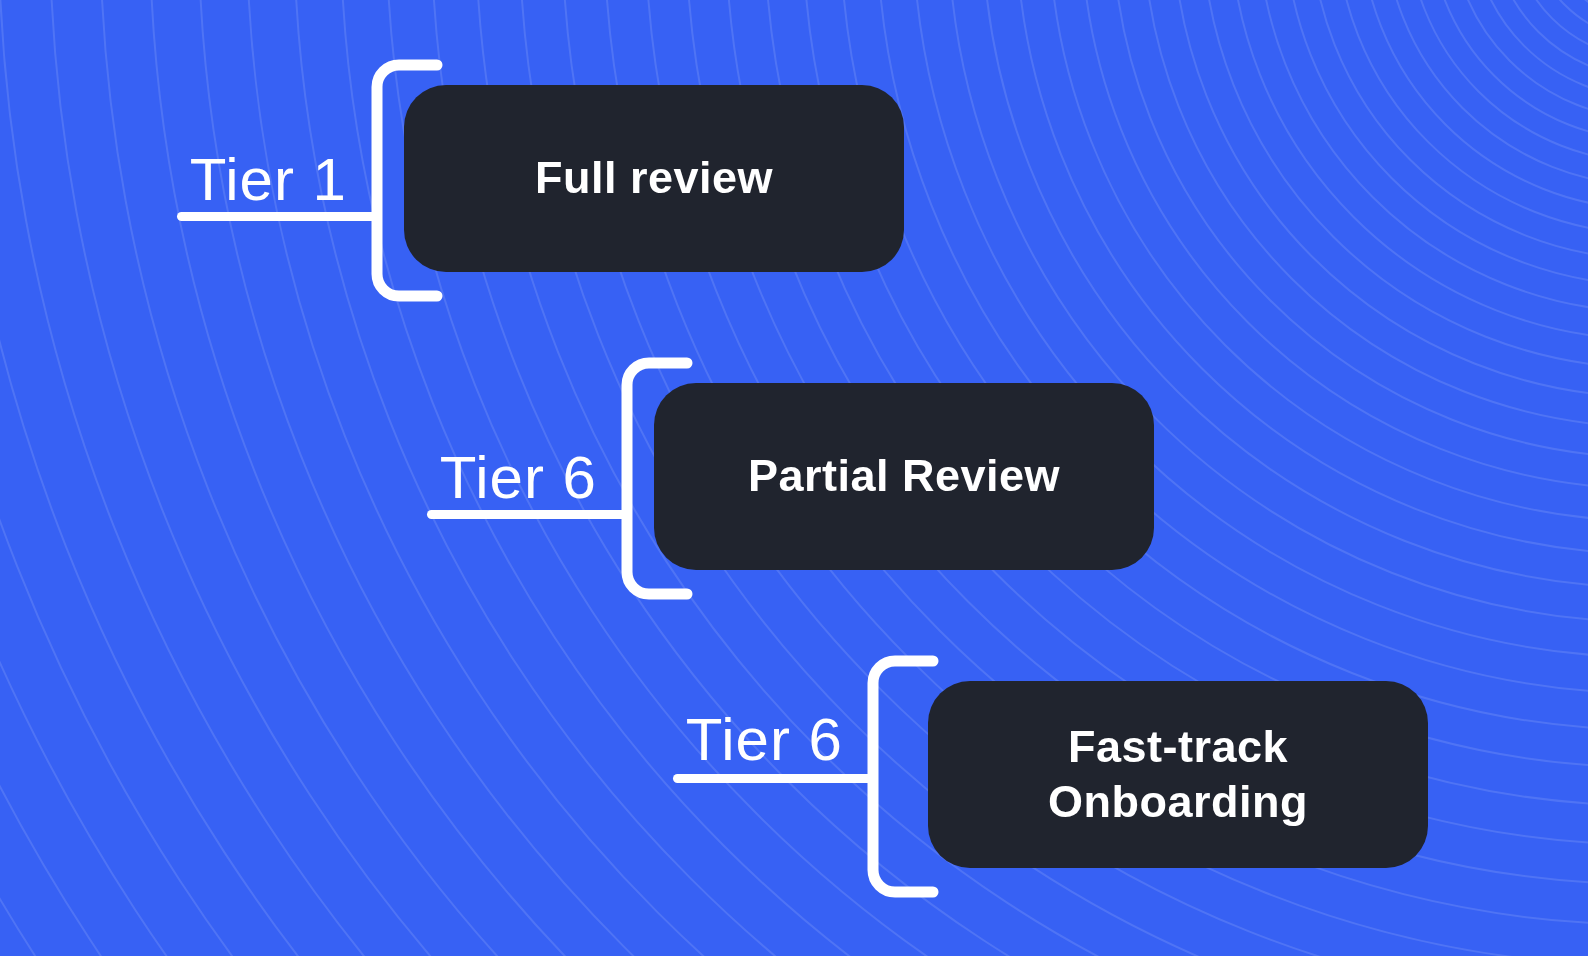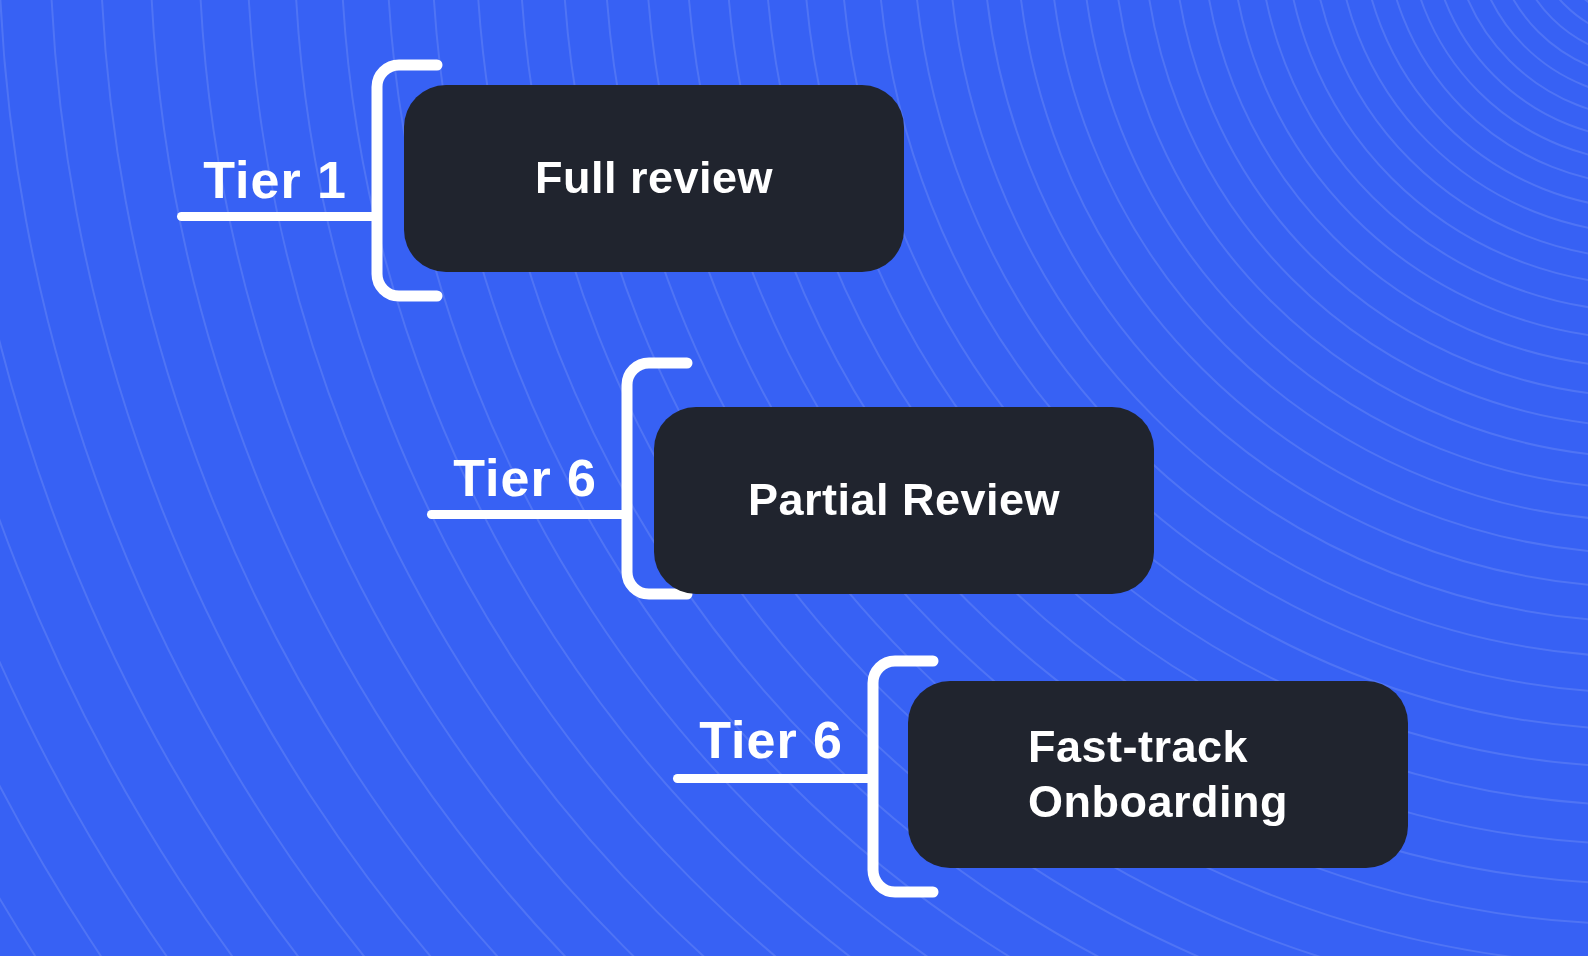--- a/index.html
+++ b/index.html
@@ -27,62 +27,62 @@
 
   .tier-box {
     position: absolute;
     width: 500px;
     height: 187px;
     background: #20242E;
     border-radius: 42px;
     display: flex;
     align-items: center;
     justify-content: center;
-    text-align: left;
+    text-align: center;
     color: #FFFFFF;
     font-size: 45px;
     font-weight: 700;
     letter-spacing: 0.5px;
     line-height: 1.22;
     white-space: pre-line;
   }
   .tier-label {
     position: absolute;
     width: 260px;
     height: 60px;
     line-height: 60px;
     text-align: right;
     color: #FFFFFF;
-    font-size: 52px;
-    font-weight: 700;
+    font-size: 60px;
+    font-weight: 400;
     letter-spacing: 1px;
   }
   .tier-underline {
     position: absolute;
     height: 9px;
     width: 202px;
     background: #FFFFFF;
     border-radius: 5px;
   }
   .bracket { position: absolute; }
 
   
   .tier-1 .tier-box       { left: 404px; top: 85px; }
   .tier-1 .bracket        { left: 371px; top: 59px; }
   .tier-1 .tier-underline { left: 177px; top: 212px; }
   .tier-1 .tier-label     { left: 87px;  top: 150px; }
 
   
-  .tier-2 .tier-box       { left: 654px; top: 383px; margin-top: 24px; }
+  .tier-2 .tier-box       { left: 654px; top: 383px; }
   .tier-2 .bracket        { left: 621px; top: 357px; }
   .tier-2 .tier-underline { left: 427px; top: 510px; }
   .tier-2 .tier-label     { left: 337px; top: 448px; }
 
   
-  .tier-3 .tier-box       { left: 908px; top: 681px; }
+  .tier-3 .tier-box       { left: 928px; top: 681px; }
   .tier-3 .bracket        { left: 867px; top: 655px; }
   .tier-3 .tier-underline { left: 673px; top: 774px; }
   .tier-3 .tier-label     { left: 583px; top: 710px; }
 </style>
 </head>
 <body>
 
 <div class="canvas">
 
   <svg id="bg" class="bg-pattern" width="1588" height="956" viewBox="0 0 1588 956">

